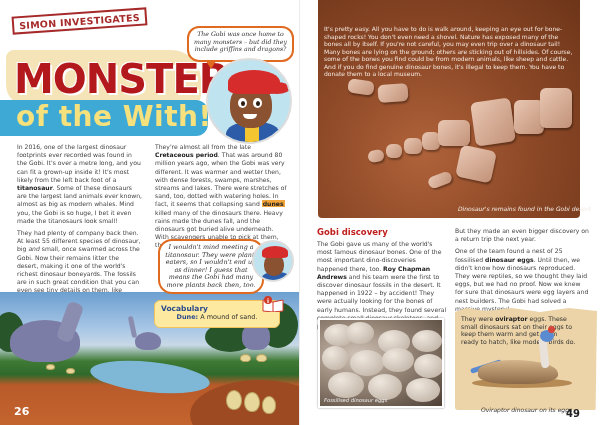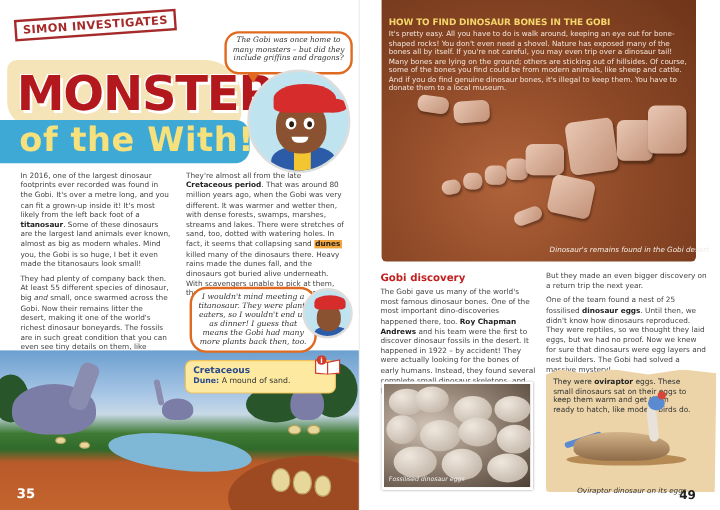--- a/index.html
+++ b/index.html
@@ -44,21 +44,21 @@
   .col-l1 { left: 17px; top: 143px; width: 125px; }
   .col-l2 { left: 155px; top: 143px; width: 132px; }
 
   
   .bubble-mid { left: 158px; top: 239px; width: 106px; height: 55px; font-size: 6.4px; line-height: 7.6px; padding: 3px 4px; border-radius: 14px; }
   .avatar-mid { left: 252px; top: 240px; width: 42px; height: 42px; }
 
   
   .vocab { position: absolute; left: 154px; top: 300px; width: 126px; height: 28px; background: #fdeaa0; border: 1.5px solid #f0c25c; border-radius: 6px; padding: 3px 6px; z-index: 3; }
   .vocab-title { font-family: "DejaVu Sans", sans-serif; font-weight: bold; font-size: 7.5px; color: #2b4a8c; line-height: 9px; }
-  .vocab-text { font-family: "DejaVu Sans", sans-serif; font-size: 6.5px; color: #333; line-height: 9px; }
+  .vocab-text { font-family: "DejaVu Sans", sans-serif; font-size: 6.5px; color: #333; line-height: 9px; text-align: center; }
   .vocab-text b { color: #2b4a8c; }
   .book-icon { position: absolute; left: 262px; top: 296px; width: 22px; height: 16px; z-index: 4; }
 
   
   .scene { position: absolute; left: 0; top: 292px; width: 300px; height: 133px; overflow: hidden; background: linear-gradient(180deg, #6c9fd0 0%, #a9c7e6 28%, #c8d9e6 40%, #3f7a35 52%, #2f6a2b 62%, #b85a2a 70%, #c4642e 100%); }
   .scene .lake { position: absolute; left: 90px; top: 70px; width: 120px; height: 30px; background: #7fb8d6; border-radius: 50%; transform: rotate(6deg); }
   .scene .hill { position: absolute; background: #9d4a22; border-radius: 50%; }
   .scene .dino { position: absolute; background: #7c7da6; border-radius: 50% 50% 40% 40%; }
   .scene .neck { position: absolute; background: #8a8cb0; border-radius: 6px; }
   .scene .egg { position: absolute; background: #e7d79a; border-radius: 50% 50% 45% 45%; border: 1px solid #b9a160; }
@@ -160,52 +160,51 @@
   <div class="bubble bubble-mid">
     <span>I wouldn't mind meeting a titanosaur. They were plant-eaters, so I wouldn't end up as dinner! I guess that means the Gobi had many more plants back then, too.</span>
   </div>
   <div class="avatar avatar-mid">
     <div class="jacket" style="left:8px; top:30px; width:28px; height:14px;"></div>
     <div class="face" style="left:10px; top:12px; width:20px; height:22px;"></div>
     <div class="cap" style="left:8px; top:4px; width:26px; height:12px;"></div>
   </div>
 
   <div class="vocab">
-    <div class="vocab-title">Cretaceous</div>
+    <div class="vocab-title">Vocabulary</div>
     <div class="vocab-text"><b>Dune:</b><span> A mound of sand.</span></div>
   </div>
   <svg class="book-icon" viewBox="0 0 22 16">
     <path d="M1 4 L11 6 L21 4 L21 15 L11 16 L1 15 Z" fill="#fff" stroke="#d23a2a" stroke-width="1"></path>
     <line x1="11" y1="6" x2="11" y2="16" stroke="#d23a2a" stroke-width="1"></line>
     <circle cx="6" cy="4" r="4" fill="#d23a2a"></circle>
     <text x="6" y="6.5" font-size="6" fill="#fff" text-anchor="middle" font-family="DejaVu Sans, sans-serif" font-weight="bold">i</text>
   </svg>
 
-  <div class="page-num-left">35</div>
+  <div class="page-num-left">26</div>
 
   <div class="gutter"></div>
 
   <div class="page page-right">
     <div class="dirt">
       <div class="bone" style="left:50px; top:150px; width:16px; height:12px; transform:rotate(-10deg);"></div>
       <div class="bone" style="left:68px; top:144px; width:16px; height:14px;"></div>
       <div class="bone" style="left:86px; top:138px; width:18px; height:16px;"></div>
       <div class="bone" style="left:104px; top:132px; width:18px; height:18px;"></div>
       <div class="bone" style="left:120px; top:120px; width:32px; height:26px;"></div>
       <div class="bone" style="left:155px; top:100px; width:40px; height:44px; transform:rotate(-8deg);"></div>
       <div class="bone" style="left:140px; top:148px; width:36px; height:32px; transform:rotate(12deg);"></div>
       <div class="bone" style="left:196px; top:100px; width:30px; height:34px;"></div>
       <div class="bone" style="left:222px; top:88px; width:32px; height:40px;"></div>
       <div class="bone" style="left:110px; top:174px; width:24px; height:12px; transform:rotate(-20deg);"></div>
       <div class="bone" style="left:30px; top:80px; width:26px; height:14px; transform:rotate(8deg);"></div>
       <div class="bone" style="left:60px; top:84px; width:30px; height:18px; transform:rotate(-4deg);"></div>
     </div>
   </div>
 
-  <div class="box-title" style="left:324px;">HOW TO FIND DINOSAUR BONES IN THE GOBI</div>
   <div class="box-text" style="left:324px;">It's pretty easy. All you have to do is walk around, keeping an eye out for bone-shaped rocks! You don't even need a shovel. Nature has exposed many of the bones all by itself. If you're not careful, you may even trip over a dinosaur tail! Many bones are lying on the ground; others are sticking out of hillsides. Of course, some of the bones you find could be from modern animals, like sheep and cattle. And if you do find genuine dinosaur bones, it's illegal to keep them. You have to donate them to a local museum.</div>
   <div class="dirt-caption" style="left:458px;">Dinosaur's remains found in the Gobi desert</div>
   <div class="credit-right"></div>
 
   <div class="section-h">Gobi discovery</div>
 
   <div class="col col-r1">
     <p><span>The Gobi gave us many of the world's most famous dinosaur bones. One of the most important dino-discoveries happened there, too. </span><b>Roy Chapman Andrews</b><span> and his team were the first to discover dinosaur fossils in the desert. It happened in 1922 – by accident! They were actually looking for the bones of early humans. Instead, they found several complete small dinosaur skeletons, and portions of bigger ones.</span></p>
   </div>
 

